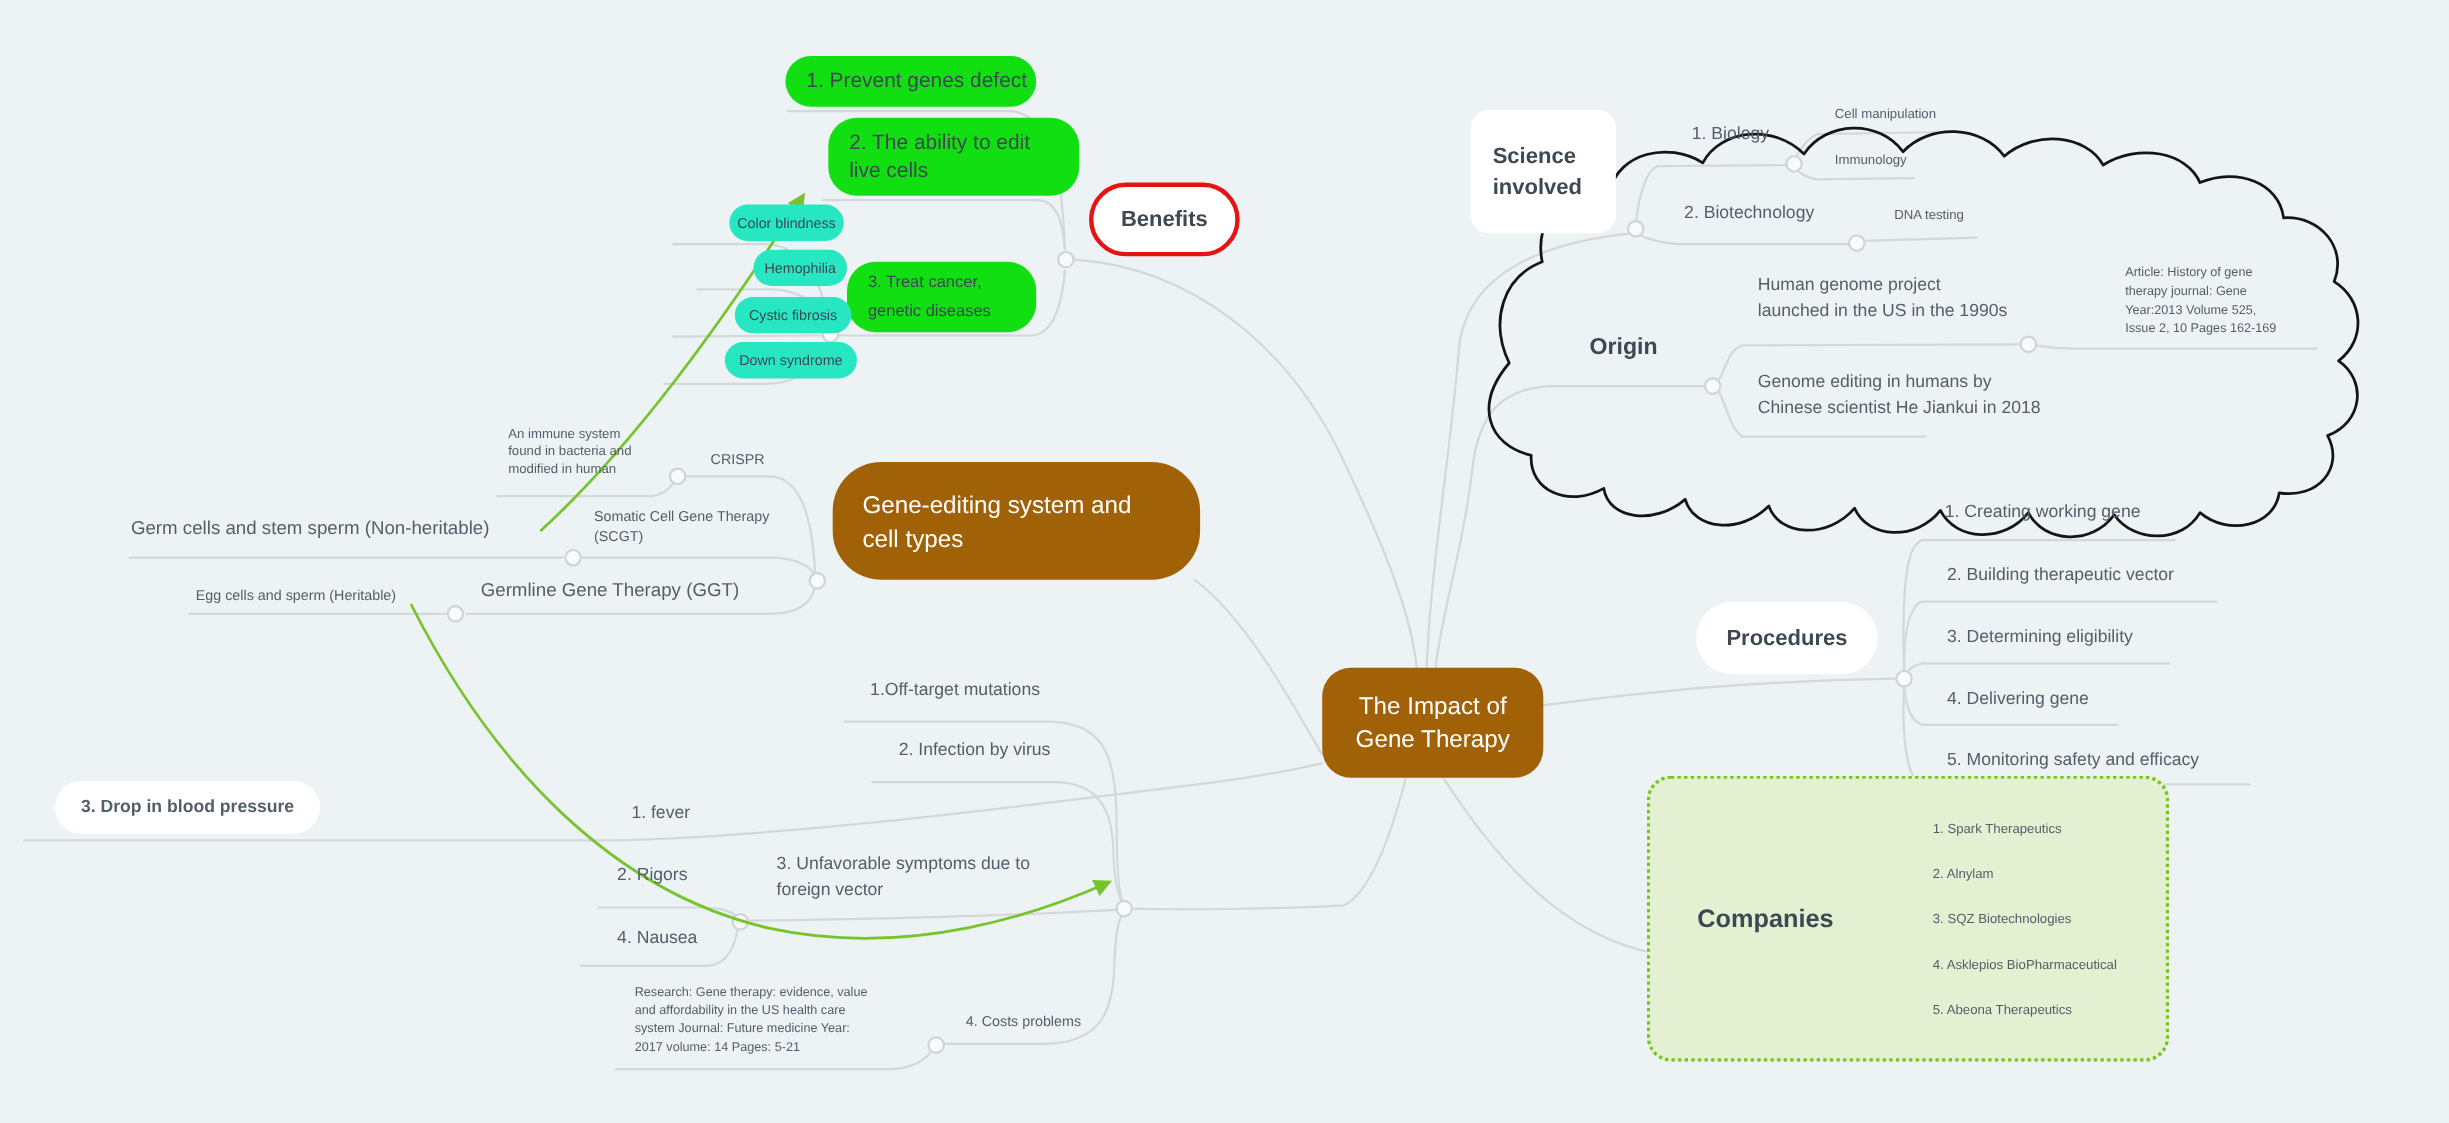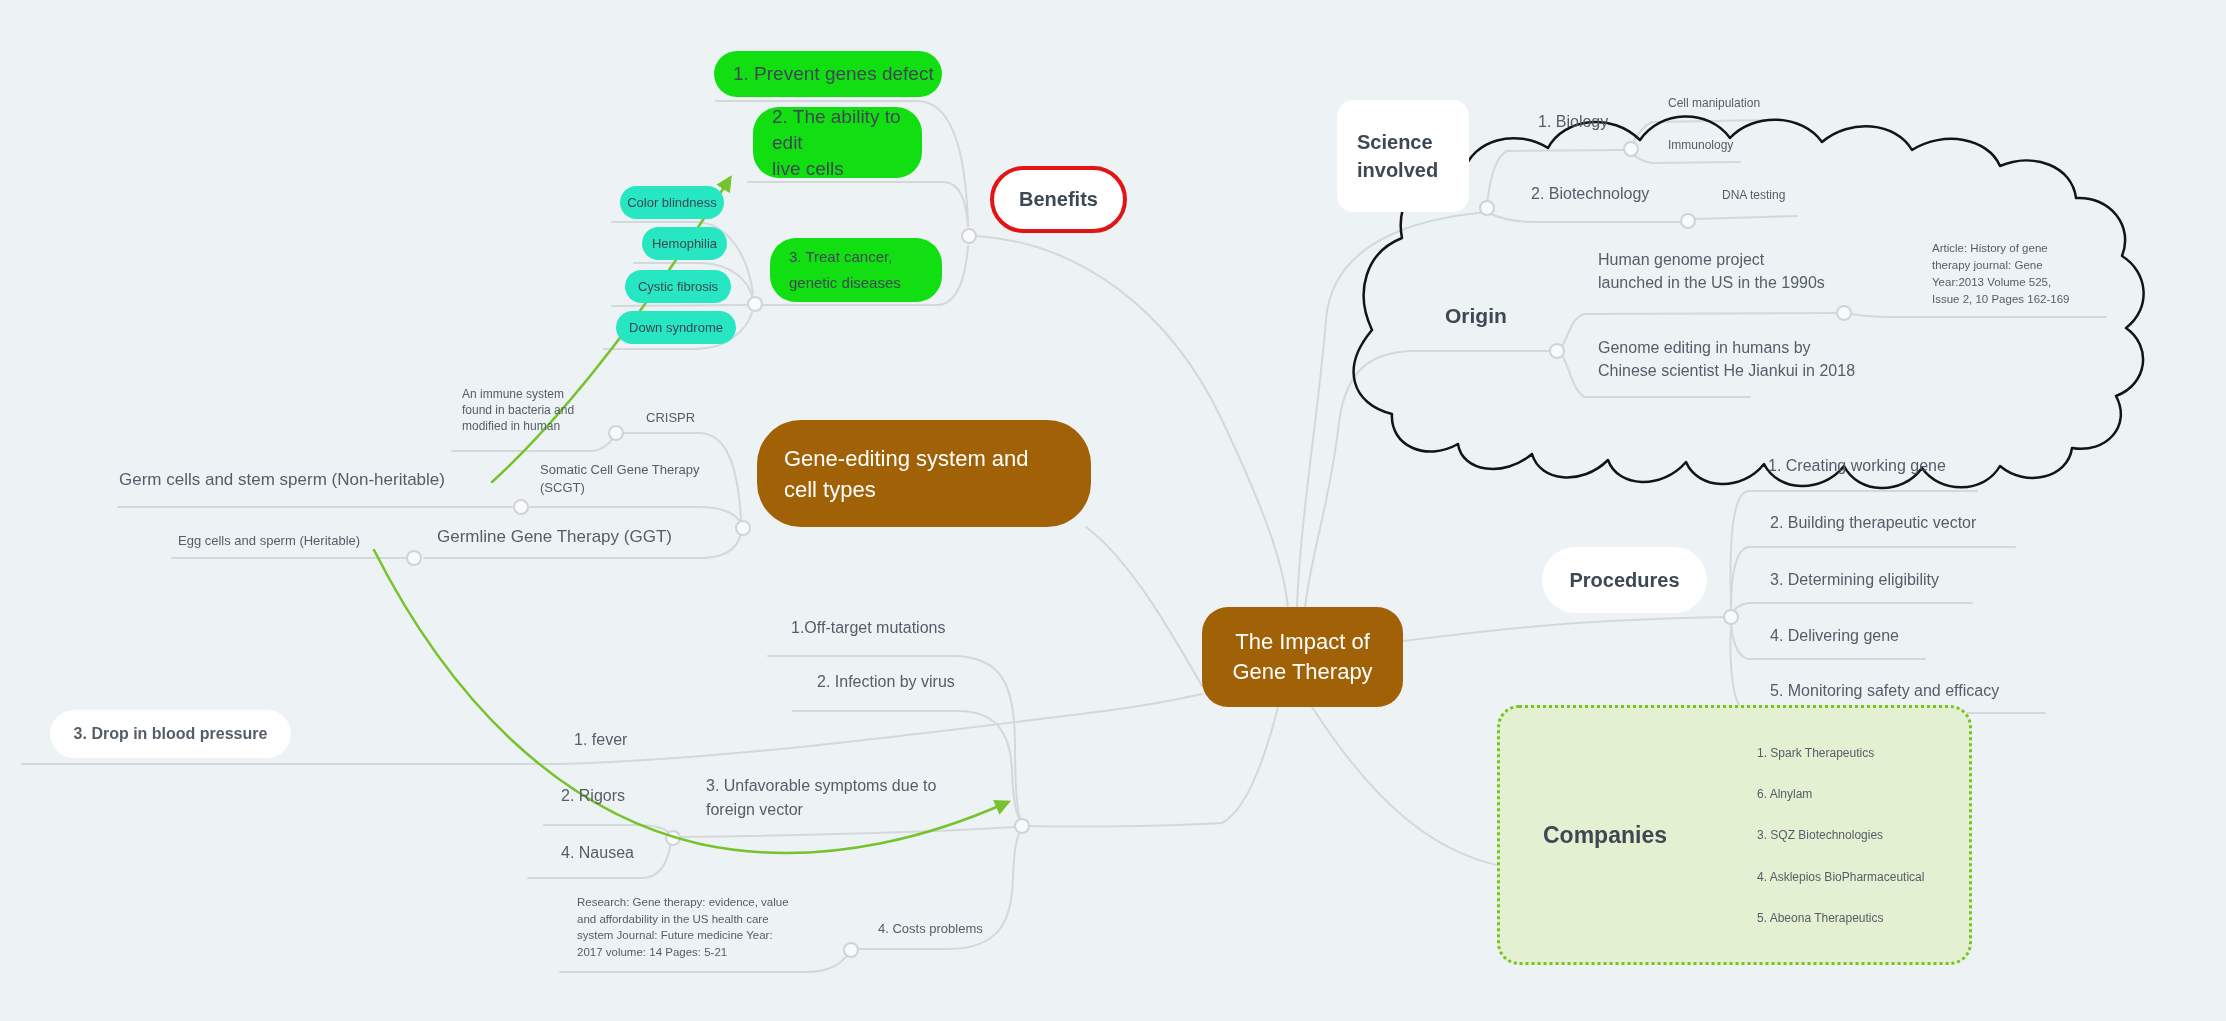--- a/index.html
+++ b/index.html
@@ -3,21 +3,21 @@
 <meta charset="utf-8">
 <style>
   html,body{margin:0;padding:0;background:#edf2f4;}
   #canvas{position:relative;width:2226px;height:1021px;background:#edf2f4;overflow:hidden;
           font-family:"Liberation Sans",sans-serif;color:#515b64;}
   #wires{position:absolute;left:0;top:0;width:2226px;height:1021px;}
   .t{white-space:pre-line;}
   .pill{position:absolute;display:flex;align-items:center;box-sizing:border-box;}
   .pill-white{background:#ffffff;border-radius:36px;color:#3d4852;font-weight:bold;justify-content:center;}
   .pill-green{background:#12df12;border-radius:26px;color:#3d4852;}
-  .pill-teal{background:#27e7c3;border-radius:17px;color:#3d4852;justify-content:center;}
+  .pill-teal{background:#27e7c3;border-radius:17px;color:#3d4852;justify-content:center;margin-left:43px;}
   .pill-blue{background:#a16207;color:#ffffff;}
   .label{position:absolute;color:#545e68;}
   .lbl-lg{font-size:17px;}
   .lbl-md{font-size:16px;}
   .lbl-sm{font-size:13px;}
   .lbl-xs{font-size:12px;line-height:16px;}
   .bold-title{font-weight:bold;color:#3d4852;}
   #companies-box{position:absolute;left:1497px;top:705px;width:475px;height:260px;box-sizing:border-box;
                  background:#e4f0d2;border:3px dotted #77c41e;border-radius:22px;}
   #center-node{left:1202px;top:607px;width:201px;height:100px;border-radius:26px;
@@ -168,21 +168,21 @@
     <span class="t">The Impact of
 Gene Therapy</span>
   </div>
 
   <div class="pill pill-white" style="left:990px;top:166px;width:137px;height:67px;border:4px solid #e41414;border-radius:36px;font-size:20px;">
     <span class="t">Benefits</span>
   </div>
   <div class="pill pill-green" style="left:714px;top:51px;width:228px;height:46px;font-size:19px;padding-left:19px;">
     <span class="t">1. Prevent genes defect</span>
   </div>
-  <div class="pill pill-green" style="left:753px;top:107px;width:169px;height:71px;font-size:19px;line-height:26px;padding-left:19px;">
+  <div class="pill pill-green" style="left:753px;top:107px;width:228px;height:71px;font-size:19px;line-height:26px;padding-left:19px;">
     <span class="t">2. The ability to edit
 live cells</span>
   </div>
   <div class="pill pill-green" style="left:770px;top:238px;width:172px;height:64px;font-size:15px;line-height:26px;padding-left:19px;">
     <span class="t">3. Treat cancer,
 genetic diseases</span>
   </div>
   <div class="pill pill-teal" style="left:620px;top:186px;width:104px;height:33px;font-size:13px;">
     <span class="t">Color blindness</span>
   </div>
@@ -235,21 +235,21 @@
   </div>
   <div class="label lbl-md t" style="left:1768px;top:457px;">1. Creating working gene</div>
   <div class="label lbl-md t" style="left:1770px;top:514px;">2. Building therapeutic vector</div>
   <div class="label lbl-md t" style="left:1770px;top:571px;">3. Determining eligibility</div>
   <div class="label lbl-md t" style="left:1770px;top:627px;">4. Delivering gene</div>
   <div class="label lbl-md t" style="left:1770px;top:682px;">5. Monitoring safety and efficacy</div>
 
   <div id="companies-box"></div>
   <div class="label bold-title t" style="left:1543px;top:822px;font-size:23px;">Companies</div>
   <div class="label lbl-xs t" style="left:1757px;top:745px;">1. Spark Therapeutics</div>
-  <div class="label lbl-xs t" style="left:1757px;top:786px;">6. Alnylam</div>
+  <div class="label lbl-xs t" style="left:1757px;top:786px;">2. Alnylam</div>
   <div class="label lbl-xs t" style="left:1757px;top:827px;">3. SQZ Biotechnologies</div>
   <div class="label lbl-xs t" style="left:1757px;top:869px;">4. Asklepios BioPharmaceutical</div>
   <div class="label lbl-xs t" style="left:1757px;top:910px;">5. Abeona Therapeutics</div>
 
   <div class="label lbl-md t" style="left:791px;top:619px;">1.Off-target mutations</div>
   <div class="label lbl-md t" style="left:817px;top:673px;">2. Infection by virus</div>
   <div class="label lbl-md t" style="left:706px;top:774px;line-height:24px;">3. Unfavorable symptoms due to
 foreign vector</div>
   <div class="label lbl-md t" style="left:574px;top:731px;">1. fever</div>
   <div class="label lbl-md t" style="left:561px;top:787px;">2. Rigors</div>

